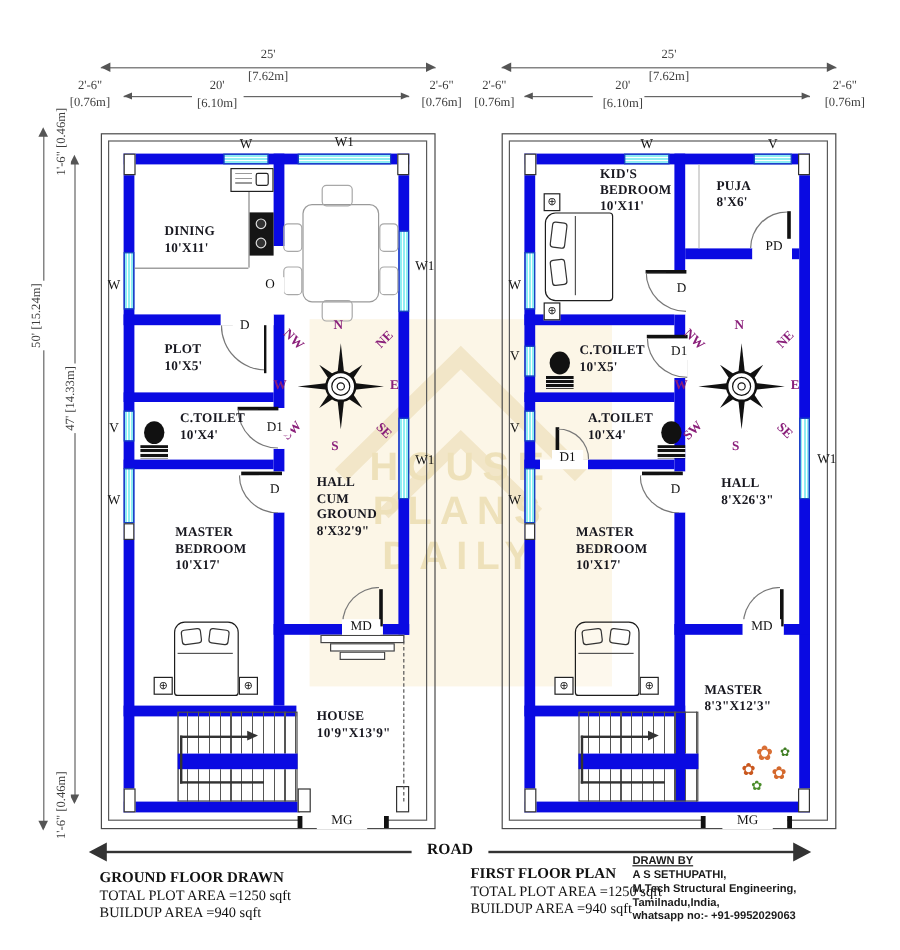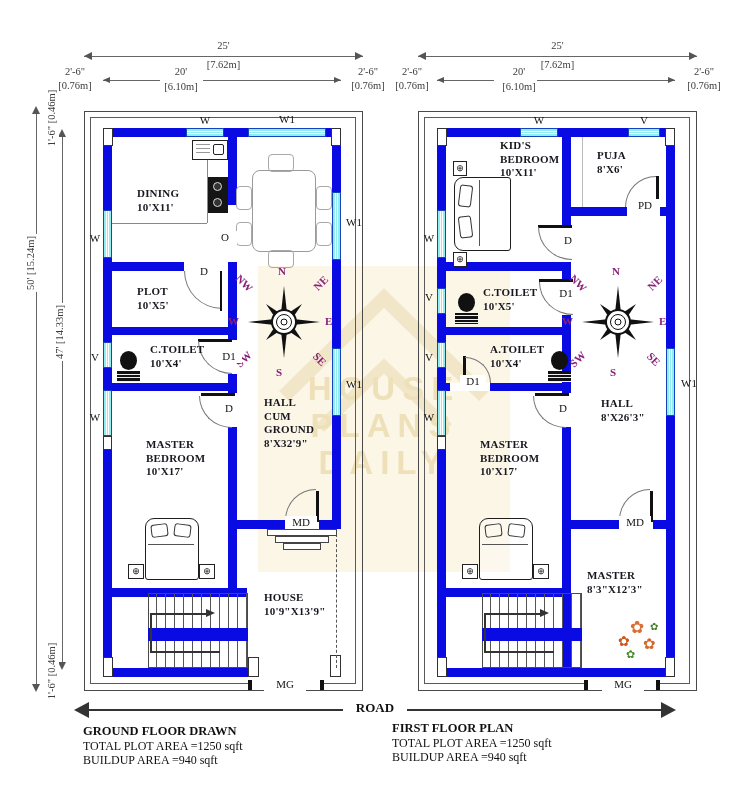--- a/index.html
+++ b/index.html
@@ -528,15 +528,22 @@
     <div class="t">GROUND FLOOR DRAWN</div>
     <div>TOTAL PLOT AREA =1250 sqft</div>
     <div>BUILDUP AREA =940 sqft</div>
   </div>
   <div class="caption" style="left:392px;top:721px">
     <div class="t">FIRST FLOOR PLAN</div>
     <div>TOTAL PLOT AREA =1250 sqft</div>
     <div>BUILDUP AREA =940 sqft</div>
   </div>
 
+  <div class="credits">
+    <div class="h">DRAWN BY</div>
+    <div>A S SETHUPATHI,</div>
+    <div>M.Tech Structural Engineering,</div>
+    <div>Tamilnadu,India,</div>
+    <div>whatsapp no:- +91-9952029063</div>
+  </div>
 
 
 </div>
 
 </body></html>

